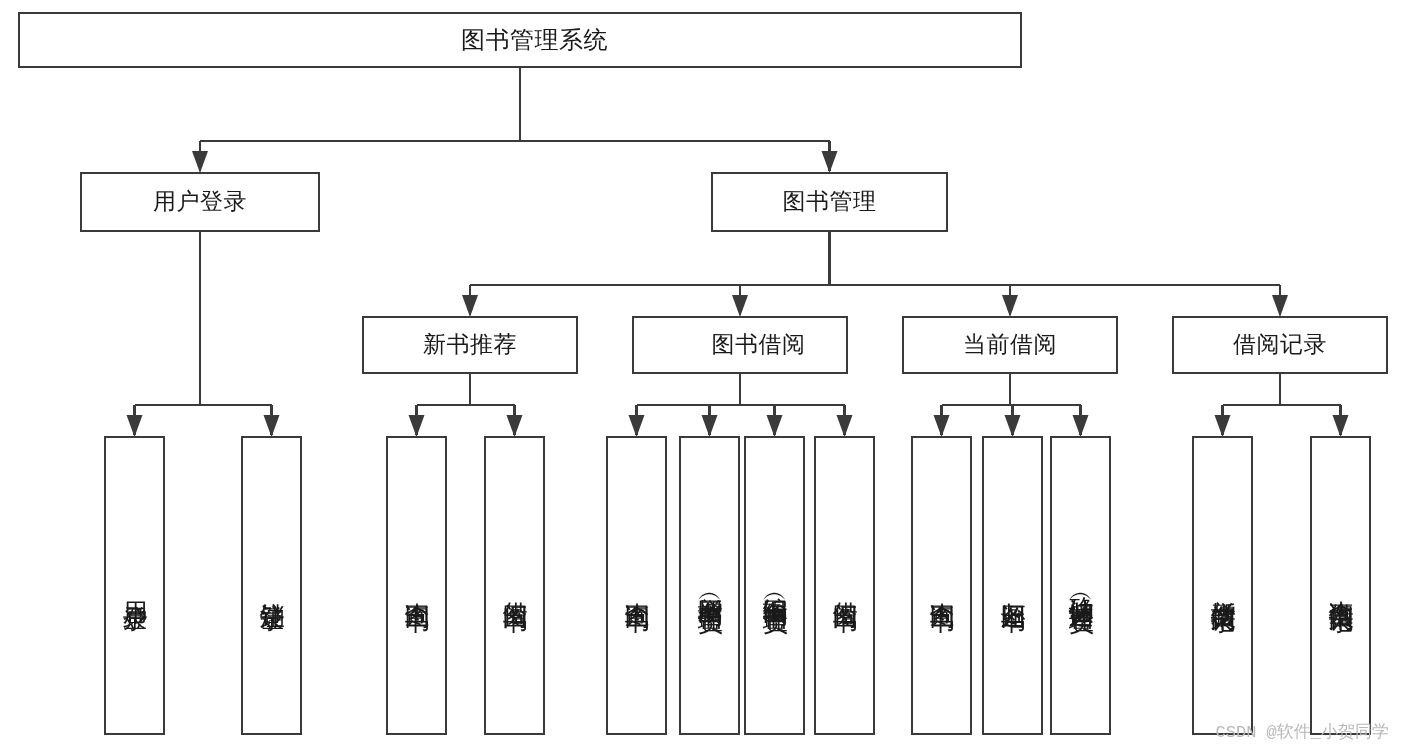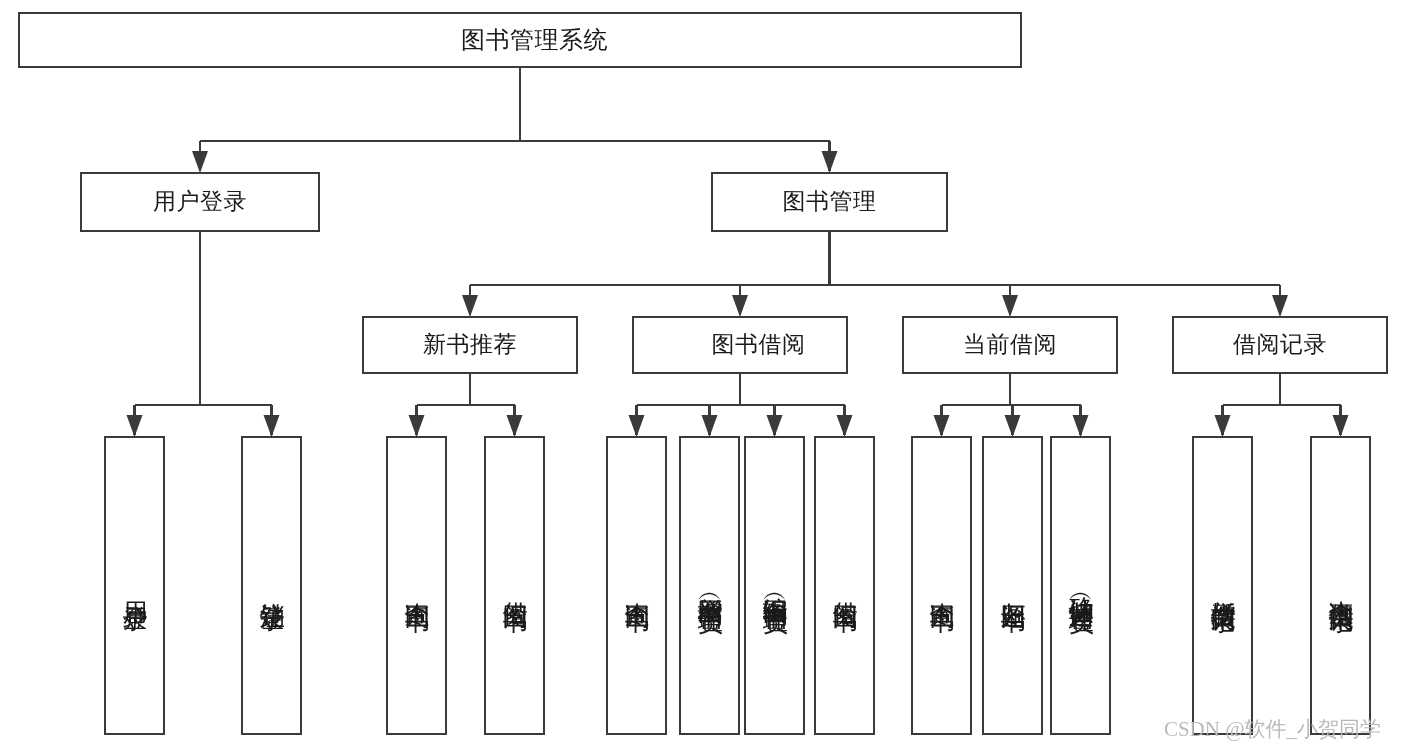--- a/index.html
+++ b/index.html
@@ -58,27 +58,27 @@
   .node.vert .label {
     writing-mode: vertical-rl;
     text-orientation: upright;
     font-size: 25px;
     line-height: 1.05;
     letter-spacing: 2px;
     text-align: center;
   }
   #watermark {
     position: absolute;
-    right: 24px;
+    right: 16px;
     bottom: 4px;
-    font-size: 21px;
+    font-size: 17px;
     color: #b9b9b9;
     z-index: 5;
     white-space: nowrap;
-    font-family: Liberation Serif, serif;
+    font-family: Liberation Mono, monospace;
   }
 </style>
 </head>
 <body>
 
 <div id="canvas">
   <svg id="edges" viewBox="0 0 1405 747" xmlns="http://www.w3.org/2000/svg">
       <line x1="520" y1="68" x2="520" y2="141" stroke="#3a3a3a" stroke-width="2.6" shape-rendering="crispEdges"></line>
       <line x1="200" y1="141" x2="829.5" y2="141" stroke="#3a3a3a" stroke-width="2.6" shape-rendering="crispEdges"></line>
       <line x1="200" y1="141" x2="200" y2="171" stroke="#3a3a3a" stroke-width="2.6" shape-rendering="crispEdges"></line>

